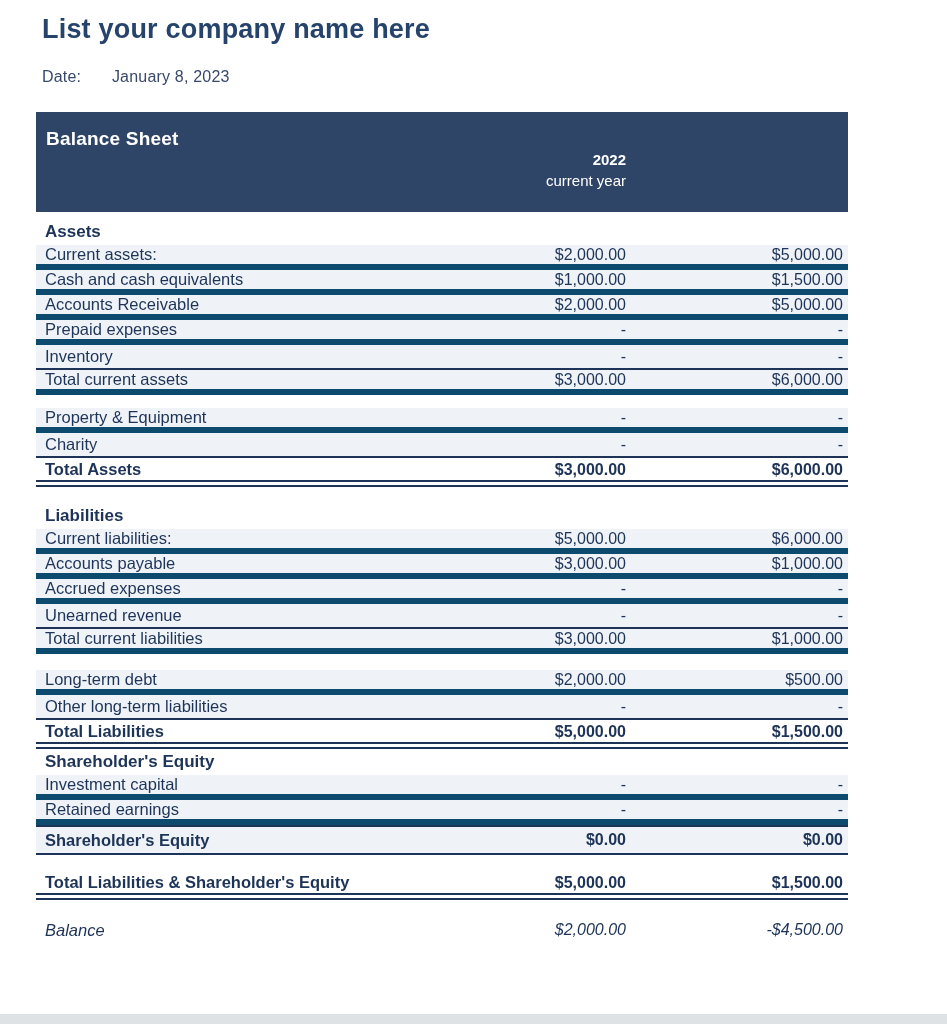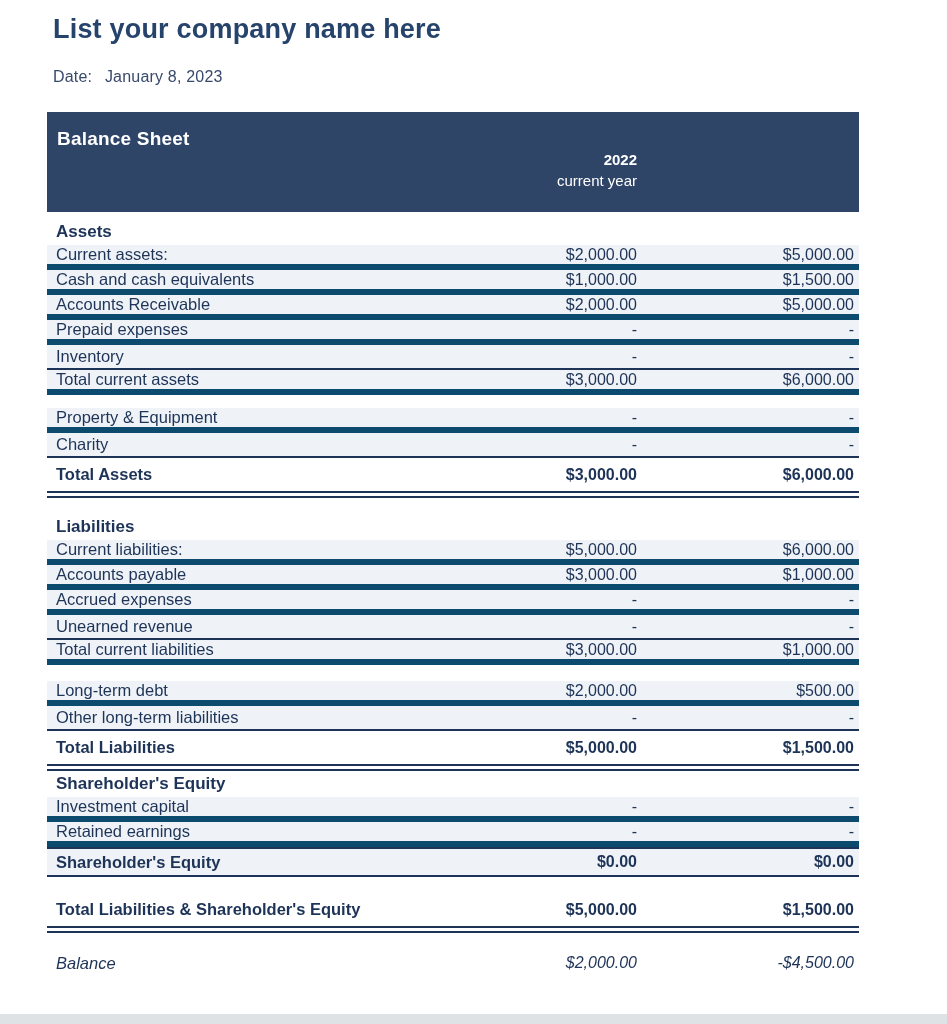--- a/index.html
+++ b/index.html
@@ -11,27 +11,27 @@
     --footer_strip:#dfe2e5;
   }
   *{box-sizing:border-box;}
   html,body{margin:0;padding:0;}
   body{
     width:947px;height:1024px;overflow:hidden;position:relative;
     background:#ffffff;
     font-family:"Liberation Sans", sans-serif;
     color:var(--text_navy,#1d3357);
   }
-  .page{padding-left:47px;padding-top:13px;width:947px;height:1024px;position:relative;}
+  .page{padding-left:36px;padding-top:13px;width:947px;height:1024px;position:relative;}
   .title{
     font-size:27px;font-weight:800;color:var(--title_navy,#26436b);
     margin:0 0 0 6px;letter-spacing:.2px;line-height:1.2;
   }
   .date-line{margin:23px 0 0 6px;font-size:16px;color:#39496b;letter-spacing:.2px;}
-  .date-line .date-val{margin-left:8px;}
+  .date-line .date-val{margin-left:26px;}
 
   .sheet{width:812px;margin-top:26px;}
   .sheet-header{
     background:var(--header_bg,#2e4568);color:#ffffff;height:100px;
     display:flex;flex-direction:column;justify-content:flex-start;
     padding:16px 0 9px 0;
   }
   .sheet-title{font-size:19px;font-weight:700;padding-left:10px;letter-spacing:.2px;}
   .year-row{display:grid;grid-template-columns:1fr 210px 217px;}
   .year-col{text-align:right;padding-right:5px;line-height:1.35;}
@@ -41,21 +41,21 @@
   .tbody{padding-top:7px;}
   .row{display:grid;grid-template-columns:1fr 210px 217px;align-items:center;}
   .cell{white-space:nowrap;overflow:hidden;}
   .cell.label{padding-left:9px;font-size:16.5px;}
   .cell.v{text-align:right;padding-right:5px;font-size:16px;}
 
   .row.data{background:var(--row_bg,#eff3f7);height:25px;border-bottom:6px solid #0c4a6e;}
   .row.data .cell{line-height:25px;}
   .row.section{background:#ffffff;height:26px;}
   .row.section .cell.label{font-weight:700;font-size:17px;}
-  .row.total{background:#ffffff;height:33px;}
+  .row.total{background:#ffffff;height:22px;}
   .row.total .cell{font-weight:700;line-height:33px;}
   .row.total_light{background:var(--row_bg,#eff3f7);height:30px;border-top:2px solid var(--rule,#1d3357);border-bottom:2px solid var(--rule,#1d3357);}
   .row.total_light .cell{font-weight:700;line-height:28px;}
   .row.balance{background:#ffffff;height:28px;font-style:italic;}
   .row.balance .cell{line-height:28px;}
   .row.rule-single{border-bottom:2px solid var(--rule,#1d3357);}
   .double-rule{height:7px;border-top:2px solid var(--rule,#1d3357);border-bottom:2px solid var(--rule,#1d3357);}
   .row-gap{height:13px;background:#ffffff;}
   .row-gap.lg{height:16px;}
 

